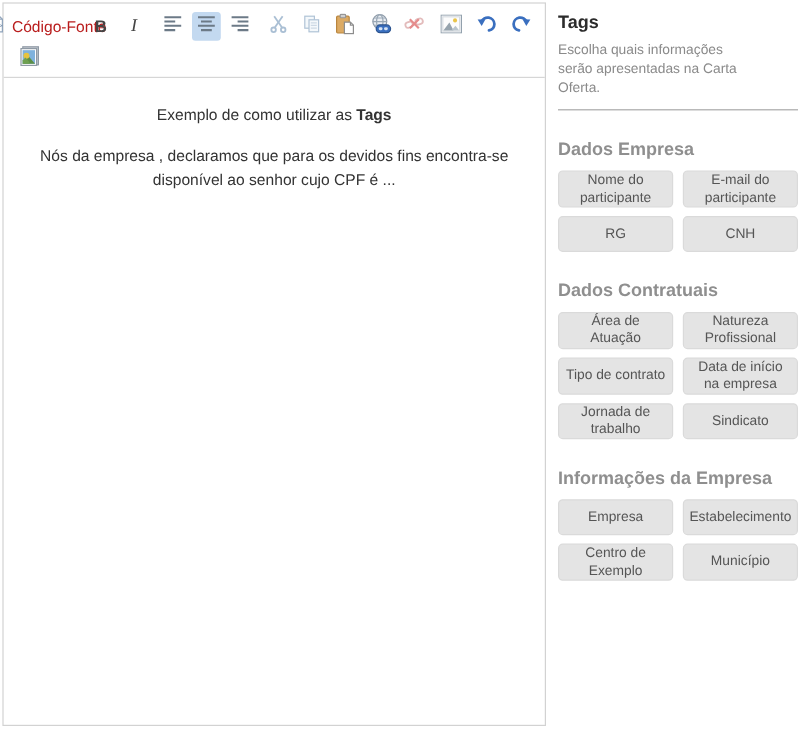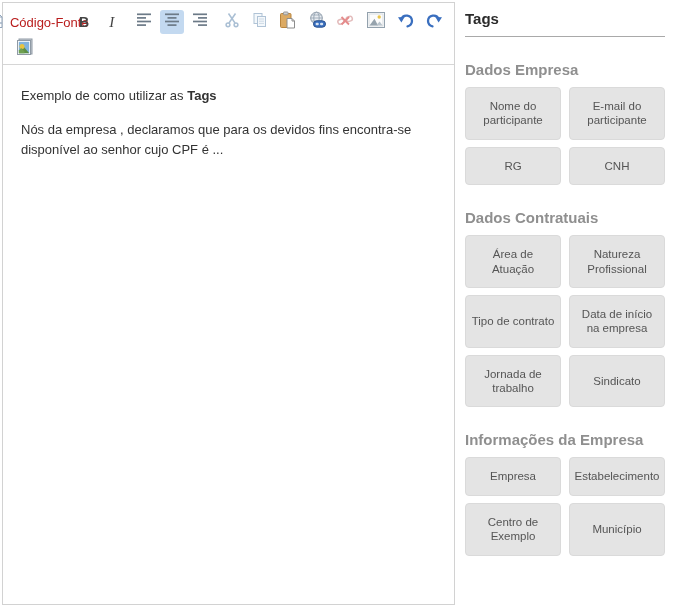--- a/index.html
+++ b/index.html
@@ -24,37 +24,37 @@
   .tb-btn.active { background:#c3d9f0; }
   .tb-btn.disabled { cursor:default; }
   .tb-source { display:flex; align-items:center; gap:5px; padding:0 4px; }
   .tb-source-label { font-size:13px; color:#b91c1c; white-space:nowrap; }
   .tb-gap-s { width:8px; } .tb-gap-m { width:14px; } .tb-gap-l { width:18px; }
   .glyph-b { font-weight:bold; font-size:14px; color:#454545; }
   .glyph-i { font-style:italic; font-family:"Liberation Serif", serif; font-size:15px; color:#454545; padding:0 3px; }
 
   
   .editor-content {
-    flex:1; padding:21px 18px; 
+    flex:1; padding:21px 18px; text-align:center;
     font-size:13px; color:#333; cursor:text;
   }
   .editor-heading { line-height:1.5; margin-bottom:14px; }
   .editor-paragraph { line-height:1.55; }
 
   
   .sidebar { flex:1; padding:8px 10px 0 8px; }
   .sb-title { font-size:15px; font-weight:bold; color:#2b2b2b; margin:2px 0 7px 0; }
   .sb-subtitle { font-size:11.5px; color:#8a8a8a; line-height:1.4; max-width:162px; }
   .sb-divider { border:none; border-top:1px solid #a9a9a9; margin:9px 0 0 0; }
   .section-heading { font-size:15px; font-weight:bold; color:#8f8f8f; margin:24px 0 9px 0; }
   .tag-grid { display:grid; grid-template-columns:96px 96px; column-gap:8px; row-gap:7px; }
   .tag-btn {
     background:#e4e4e4; border:1px solid #dadada; border-radius:4px;
     color:#555555; font-size:11.5px; font-family:"Liberation Sans", sans-serif;
-    min-height:30px; padding:11px 5px; line-height:1.25;
+    min-height:30px; padding:0 5px; line-height:1.25;
     display:flex; align-items:center; justify-content:center; text-align:center;
     cursor:pointer;
   }
 </style>
 </head>
 <body>
 
 <div class="app">
 
   <div class="editor-panel">
@@ -234,20 +234,21 @@
     </div>
 
     <div class="editor-content">
       <div class="editor-heading"><span>Exemplo de como utilizar as </span><b>Tags</b></div>
       <div class="editor-paragraph">Nós da empresa , declaramos que para os devidos fins encontra-se disponível ao senhor cujo CPF é ...</div>
     </div>
   </div>
 
   <div class="sidebar">
     <div class="sb-title">Tags</div>
+    <div class="sb-subtitle">Escolha quais informações serão apresentadas na Carta Oferta.</div>
     <hr class="sb-divider">
     <div id="tag-sections">
         <div>
           <div class="section-heading">Dados Empresa</div>
           <div class="tag-grid">
             <button class="tag-btn">Nome do participante</button>
             <button class="tag-btn">E-mail do participante</button>
             <button class="tag-btn">RG</button>
             <button class="tag-btn">CNH</button>
           </div>

